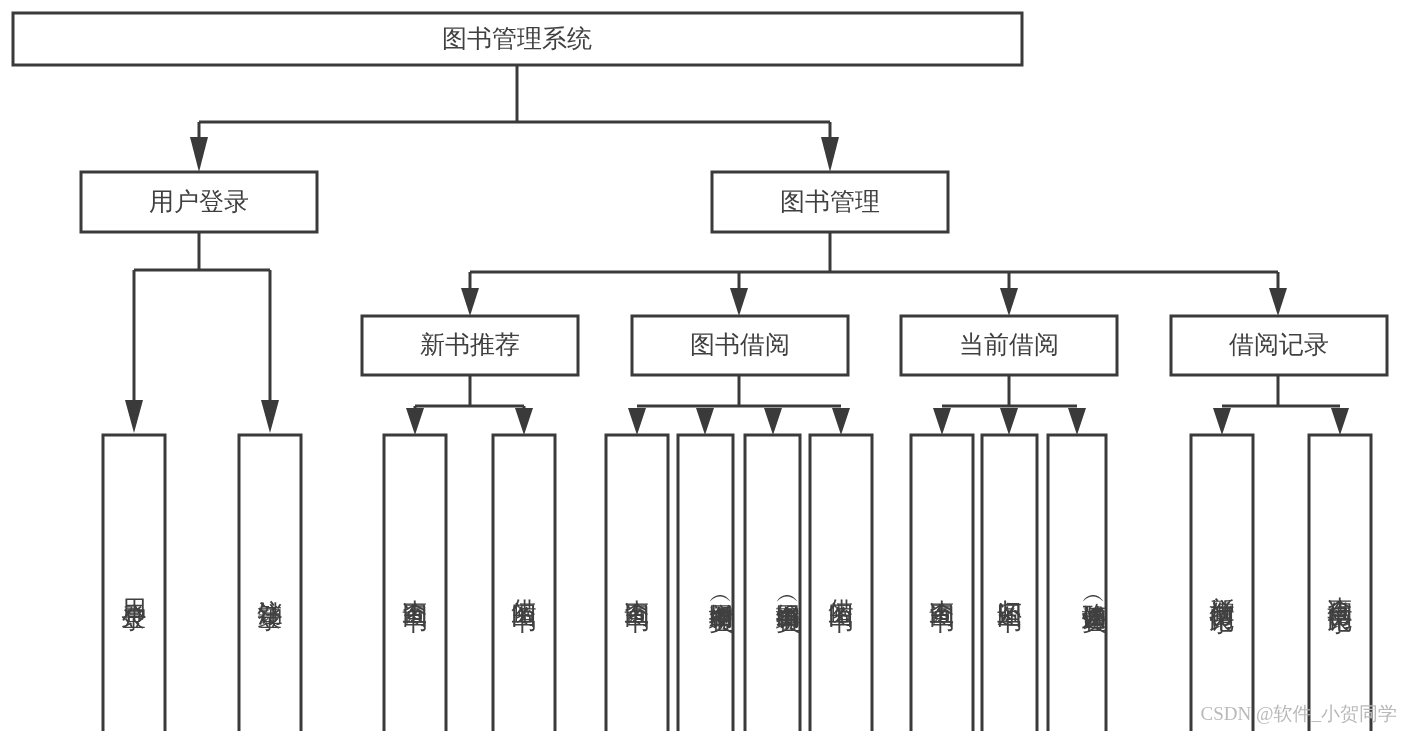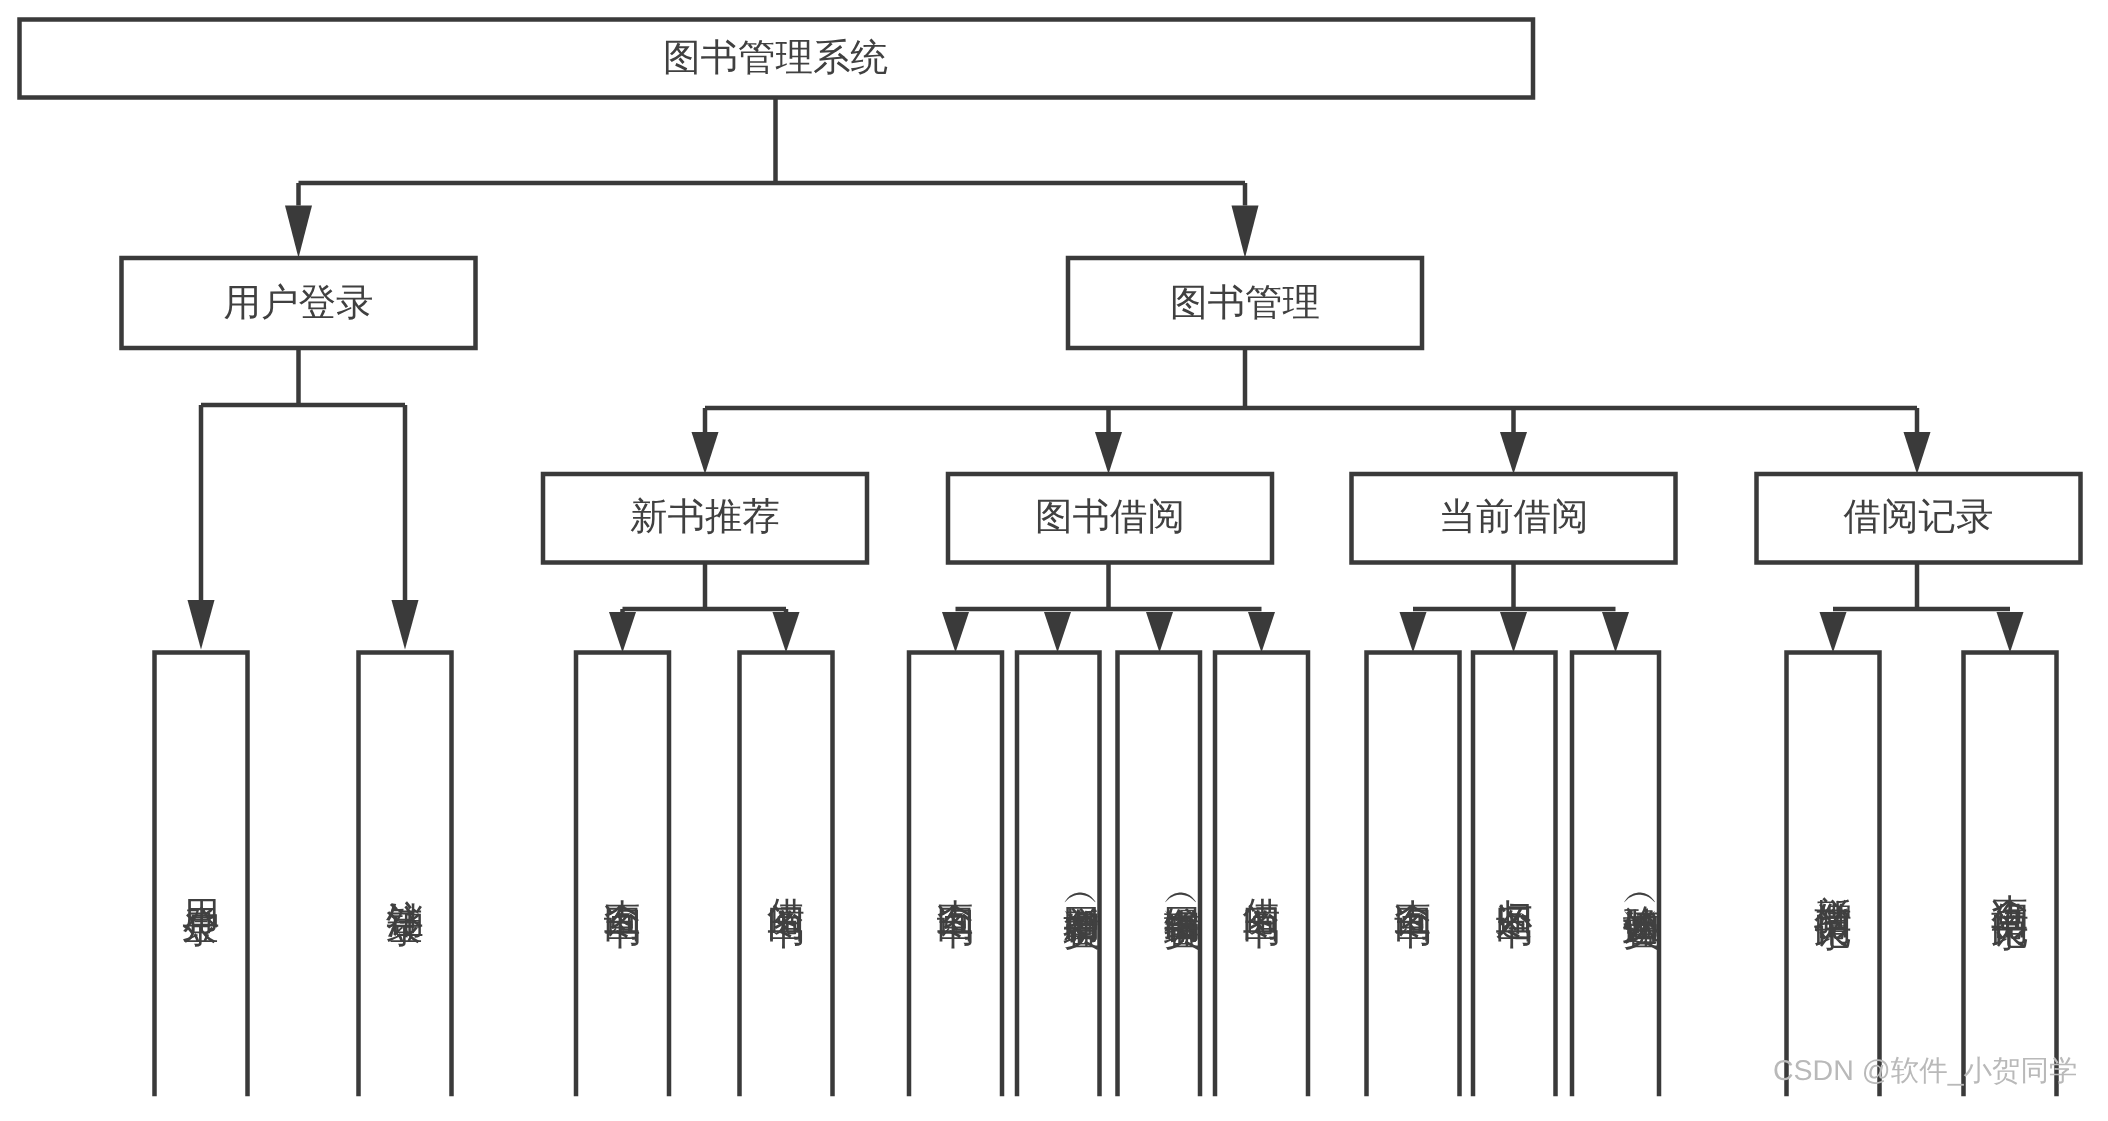--- a/index.html
+++ b/index.html
@@ -67,23 +67,23 @@
     color: #404040;
     white-space: nowrap;
     display: flex;
     align-items: center;
     justify-content: center;
     pointer-events: none;
     user-select: none;
   }
   .watermark {
     position: absolute;
-    right: 20px;
+    right: 8px;
     bottom: 4px;
-    font-family: Liberation Sans, sans-serif;
+    font-family: Liberation Serif, serif;
     font-size: 19px;
     color: #b9b9b9;
     white-space: nowrap;
     user-select: none;
   }
 </style>
 </head>
 <body>
 
 <div id="diagram-root">

